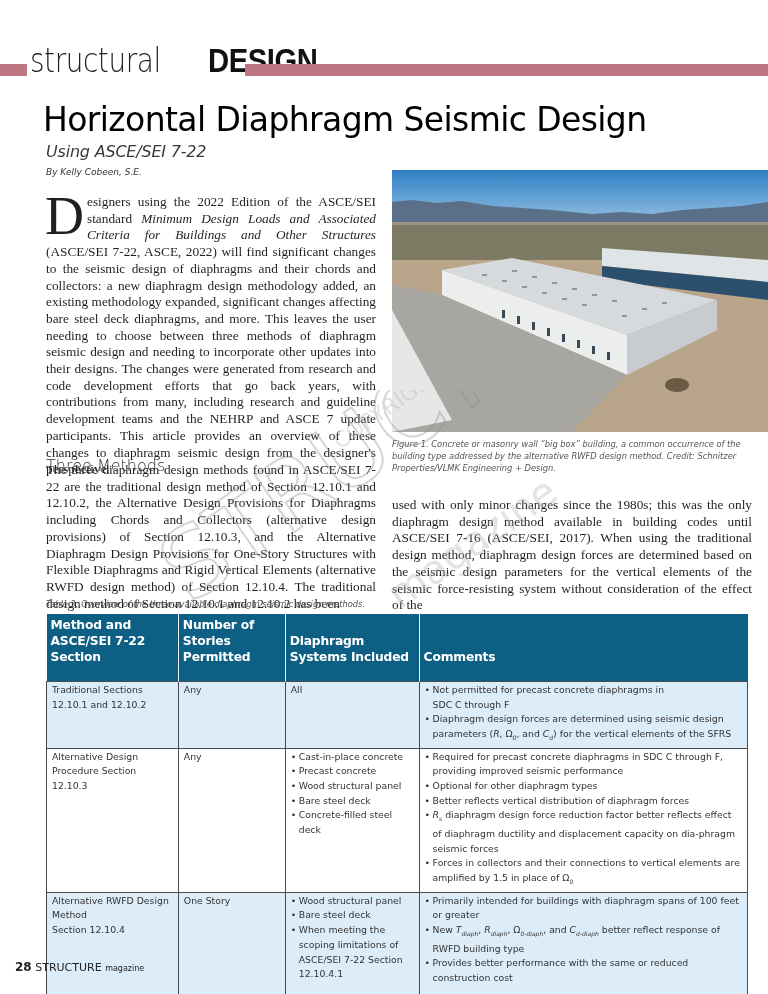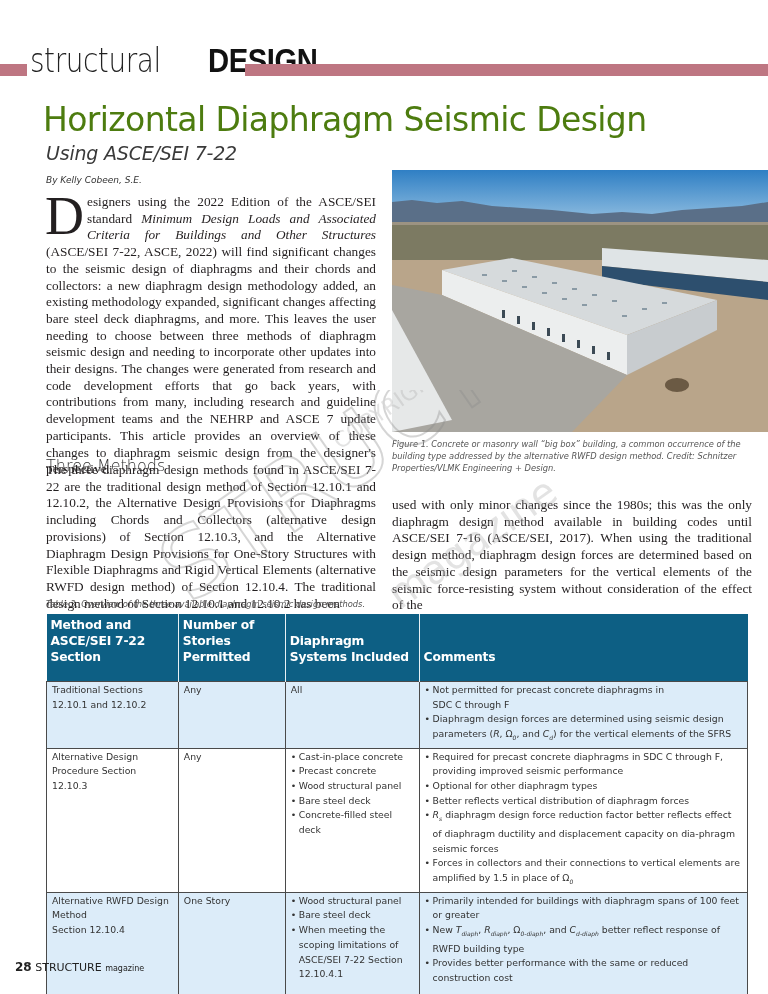--- a/index.html
+++ b/index.html
@@ -7,23 +7,23 @@
   body { position: relative; font-family: "Liberation Serif", serif; color: #231f20; }
 
   
   .section-header { position: absolute; top: 40px; left: 0; width: 672px; height: 40px; padding-left: 17px; }
   .section-header .bar-left { position: absolute; left: 0; top: 24px; width: 27px; height: 12px; background: #be7682; }
   .section-header .bar-right { position: absolute; left: 245px; top: 24px; width: 523px; height: 12px; background: #be7682; }
   .section-header .label { position: absolute; left: 30px; top: 0; font-family: "DejaVu Sans", sans-serif; font-size: 34px; line-height: 40px; letter-spacing: -0.5px; white-space: nowrap; }
   .section-header .light { font-weight: 200; color: #222; font-family: "DejaVu Sans", sans-serif; transform: scaleX(0.82); display: inline-block; transform-origin: left; }
   .section-header .bold { font-weight: bold; color: #111; font-family: "Liberation Sans", sans-serif; position: absolute; left: 178px; top: 0; transform: scaleX(0.86); transform-origin: left; }
 
-  .title { position: absolute; left: 43px; top: 100px; font-family: "DejaVu Sans", sans-serif; font-size: 33px; font-weight: normal; color: #4d7c0f; letter-spacing: -0.6px; white-space: nowrap; }
-  .subtitle { position: absolute; left: 46px; top: 142px; font-family: "DejaVu Sans", sans-serif; font-size: 19px; font-style: italic; font-weight: 300; color: #3a3a3a; letter-spacing: -0.2px; }
-  .byline { position: absolute; left: 46px; top: 175px; font-family: "DejaVu Sans", sans-serif; font-size: 9px; font-style: italic; color: #333; }
+  .title { position: absolute; left: 43px; top: 100px; font-family: "DejaVu Sans", sans-serif; font-size: 33px; font-weight: normal; color: #000000; letter-spacing: -0.6px; white-space: nowrap; }
+  .subtitle { position: absolute; left: 46px; top: 142px; font-family: "DejaVu Sans", sans-serif; font-size: 16px; font-style: italic; font-weight: 300; color: #3a3a3a; letter-spacing: -0.2px; }
+  .byline { position: absolute; left: 46px; top: 167px; font-family: "DejaVu Sans", sans-serif; font-size: 9px; font-style: italic; color: #333; }
 
   .col { position: absolute; font-size: 13.3px; line-height: 16.7px; text-align: justify; color: #231f20; }
   .col p { margin: 0; }
   .col-left { left: 46px; top: 194px; width: 330px; }
   .dropcap { float: left; font-size: 54px; line-height: 40px; margin: 2px 3px 0 -1px; font-family: "Liberation Serif", serif; }
 
   .heading3 { position: absolute; left: 46px; top: 456px; width: 330px; font-family: "DejaVu Sans", sans-serif; font-size: 16px; color: #333; font-weight: 300; }
   .col-left2 { left: 46px; top: 462px; width: 330px; }
 
   .photo { position: absolute; left: 392px; top: 170px; width: 376px; height: 262px; overflow: hidden; background: #c9c6bf; }

